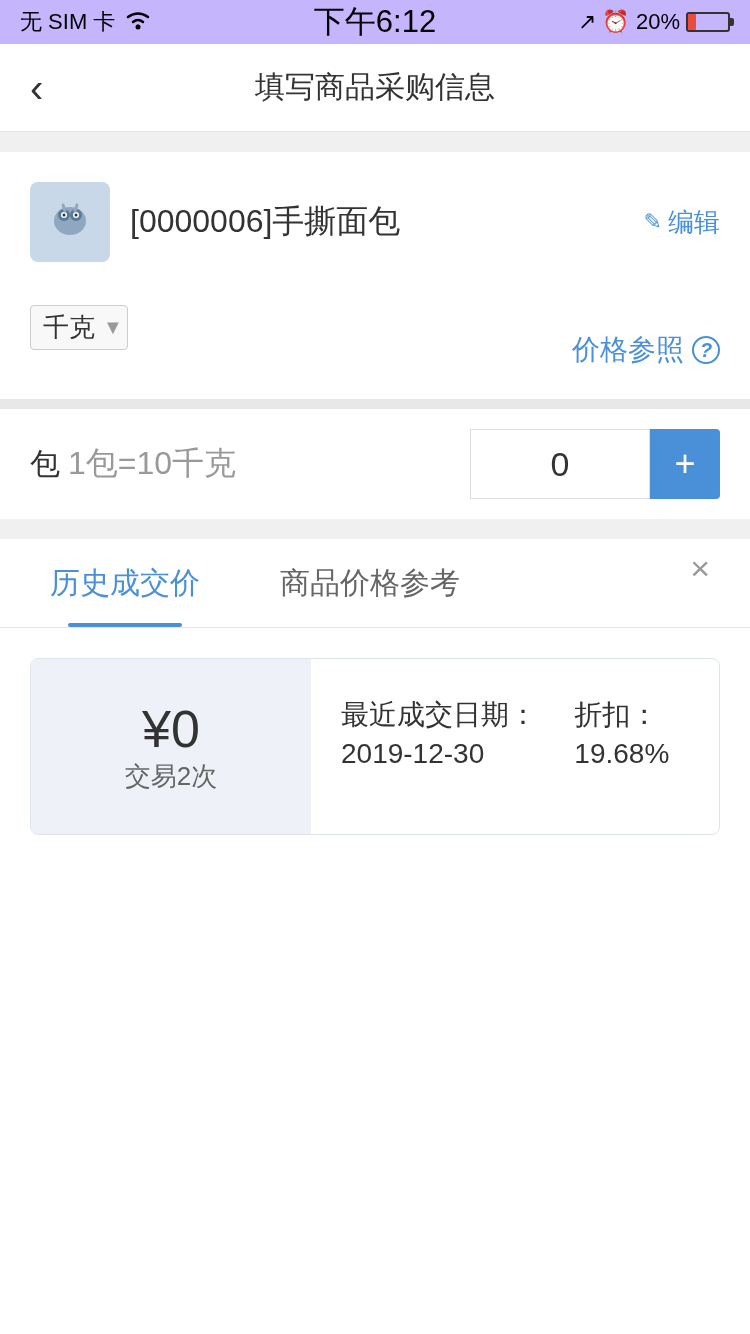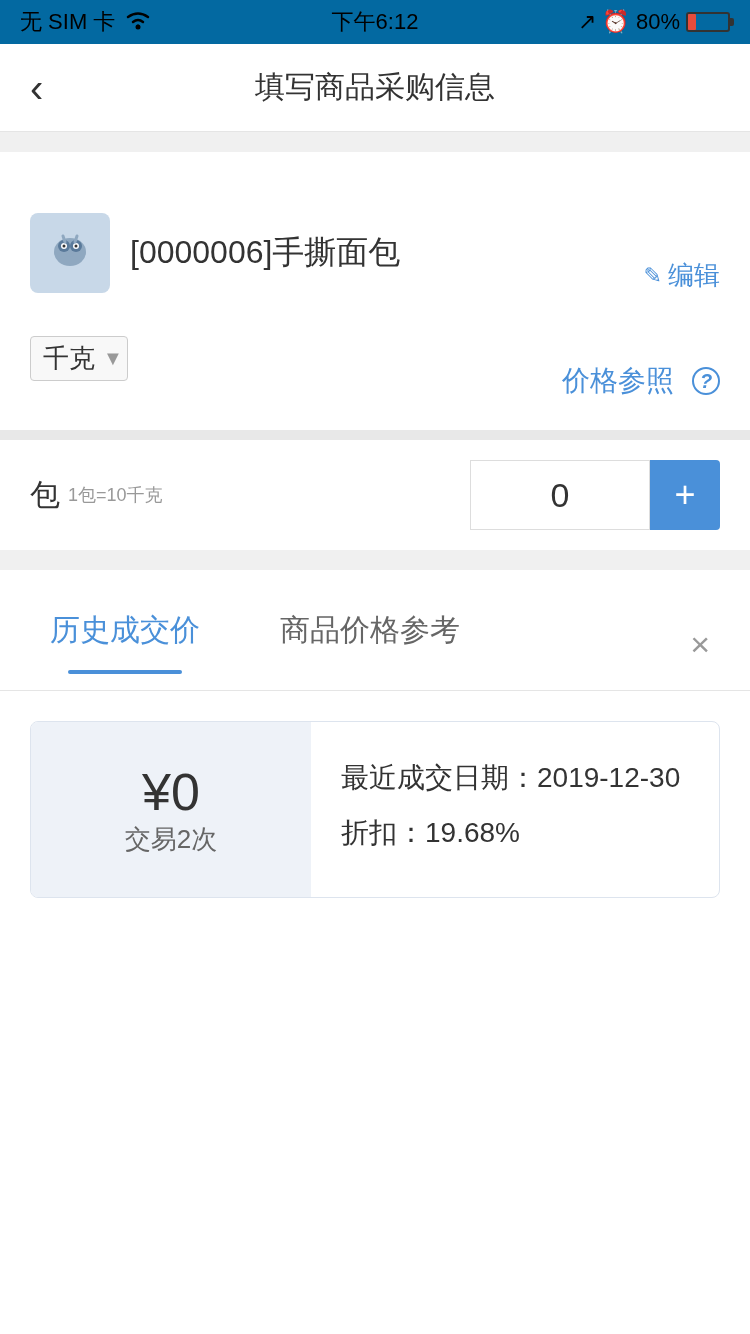--- a/index.html
+++ b/index.html
@@ -9,36 +9,36 @@
       min-height: 1334px;
       background: #f0f0f0;
       font-family: -apple-system, "PingFang SC", "Helvetica Neue", Arial, sans-serif;
       font-size: 28px;
       color: #333;
     }
 
     
     .status-bar {
       height: 44px;
-      background: #0369a1;
+      background: #c4b5fd;
       display: flex;
       align-items: center;
       justify-content: space-between;
       padding: 0 20px;
       font-size: 24px;
       color: #000;
     }
     .status-left {
       display: flex;
       align-items: center;
       gap: 8px;
       font-size: 22px;
     }
     .status-center {
-      font-size: 22px;
+      font-size: 31px;
       font-weight: 400;
       position: absolute;
       left: 50%;
       transform: translateX(-50%);
     }
     .status-right {
       display: flex;
       align-items: center;
       gap: 6px;
       font-size: 22px;
@@ -96,24 +96,23 @@
     }
 
     
     .product-section {
       background: #fff;
       padding: 30px;
       margin-top: 20px;
     }
     .product-header {
       display: flex;
-      align-items: flex-end;
+      align-items: center;
       justify-content: space-between;
       margin-bottom: 24px;
-      margin-top: 31px;
     }
     .product-left {
       display: flex;
       align-items: center;
       gap: 20px;
     }
     .product-icon {
       width: 80px;
       height: 80px;
       background: #c8d8e8;
@@ -171,21 +170,21 @@
       align-items: center;
       gap: 8px;
     }
     .unit-select-arrow {
       font-size: 20px;
       color: #999;
     }
     .price-ref {
       display: flex;
       align-items: center;
-      gap: 18px;
+      gap: 8px;
       color: #4a90d9;
       font-size: 28px;
       cursor: pointer;
       margin-top: 45px;
     }
     .price-ref-icon {
       width: 28px;
       height: 28px;
       border: 2px solid #4a90d9;
       border-radius: 50%;
@@ -215,21 +214,21 @@
       display: flex;
       align-items: center;
       gap: 8px;
     }
     .qty-unit {
       font-size: 30px;
       color: #333;
       font-weight: 500;
     }
     .qty-conversion {
-      font-size: 18px;
+      font-size: 32px;
       color: #999;
     }
     .qty-input-area {
       flex: 1;
       display: flex;
       align-items: center;
       justify-content: flex-end;
       gap: 0;
     }
     .qty-input-box {
@@ -257,23 +256,23 @@
       border-radius: 0 4px 4px 0;
     }
 
     
     .tab-section {
       background: #fff;
       margin-top: 20px;
     }
     .tab-header {
       display: flex;
-      align-items: flex-end;
+      align-items: flex-start;
       border-bottom: 1px solid #e5e5e5;
-      padding: 16px 30px;
+      padding: 0 30px;
       position: relative;
     }
     .tab-item {
       height: 88px;
       display: flex;
       align-items: center;
       justify-content: center;
       font-size: 30px;
       color: #666;
       cursor: pointer;
@@ -328,21 +327,21 @@
       font-weight: 500;
     }
     .history-transactions {
       font-size: 26px;
       color: #666;
     }
     .history-right {
       flex: 1;
       padding: 36px 30px;
       display: flex;
-      flex-direction: column;
+      flex-direction: row;
       gap: 16px;
     }
     .history-detail-row {
       font-size: 28px;
       color: #333;
       line-height: 1.4;
     }
 
     
     .bottom-area {
@@ -364,21 +363,21 @@
         <path d="M10 14 Q15 10 20 14" stroke="#000" stroke-width="2.5" fill="none" stroke-linecap="round"></path>
         <path d="M5 9 Q15 2 25 9" stroke="#000" stroke-width="2.5" fill="none" stroke-linecap="round"></path>
         <circle cx="15" cy="19" r="2.5" fill="#000"></circle>
       </svg>
     </span>
   </div>
   <div class="status-center">下午6:12</div>
   <div class="status-right">
     <span>↗</span>
     <span>⏰</span>
-    <span>80%</span>
+    <span>20%</span>
     <div class="battery">
       <div class="battery-fill"></div>
     </div>
   </div>
 </div>
 
 <div class="nav-bar">
   <span class="nav-back">‹</span>
   <span class="nav-title">填写商品采购信息</span>
 </div>

